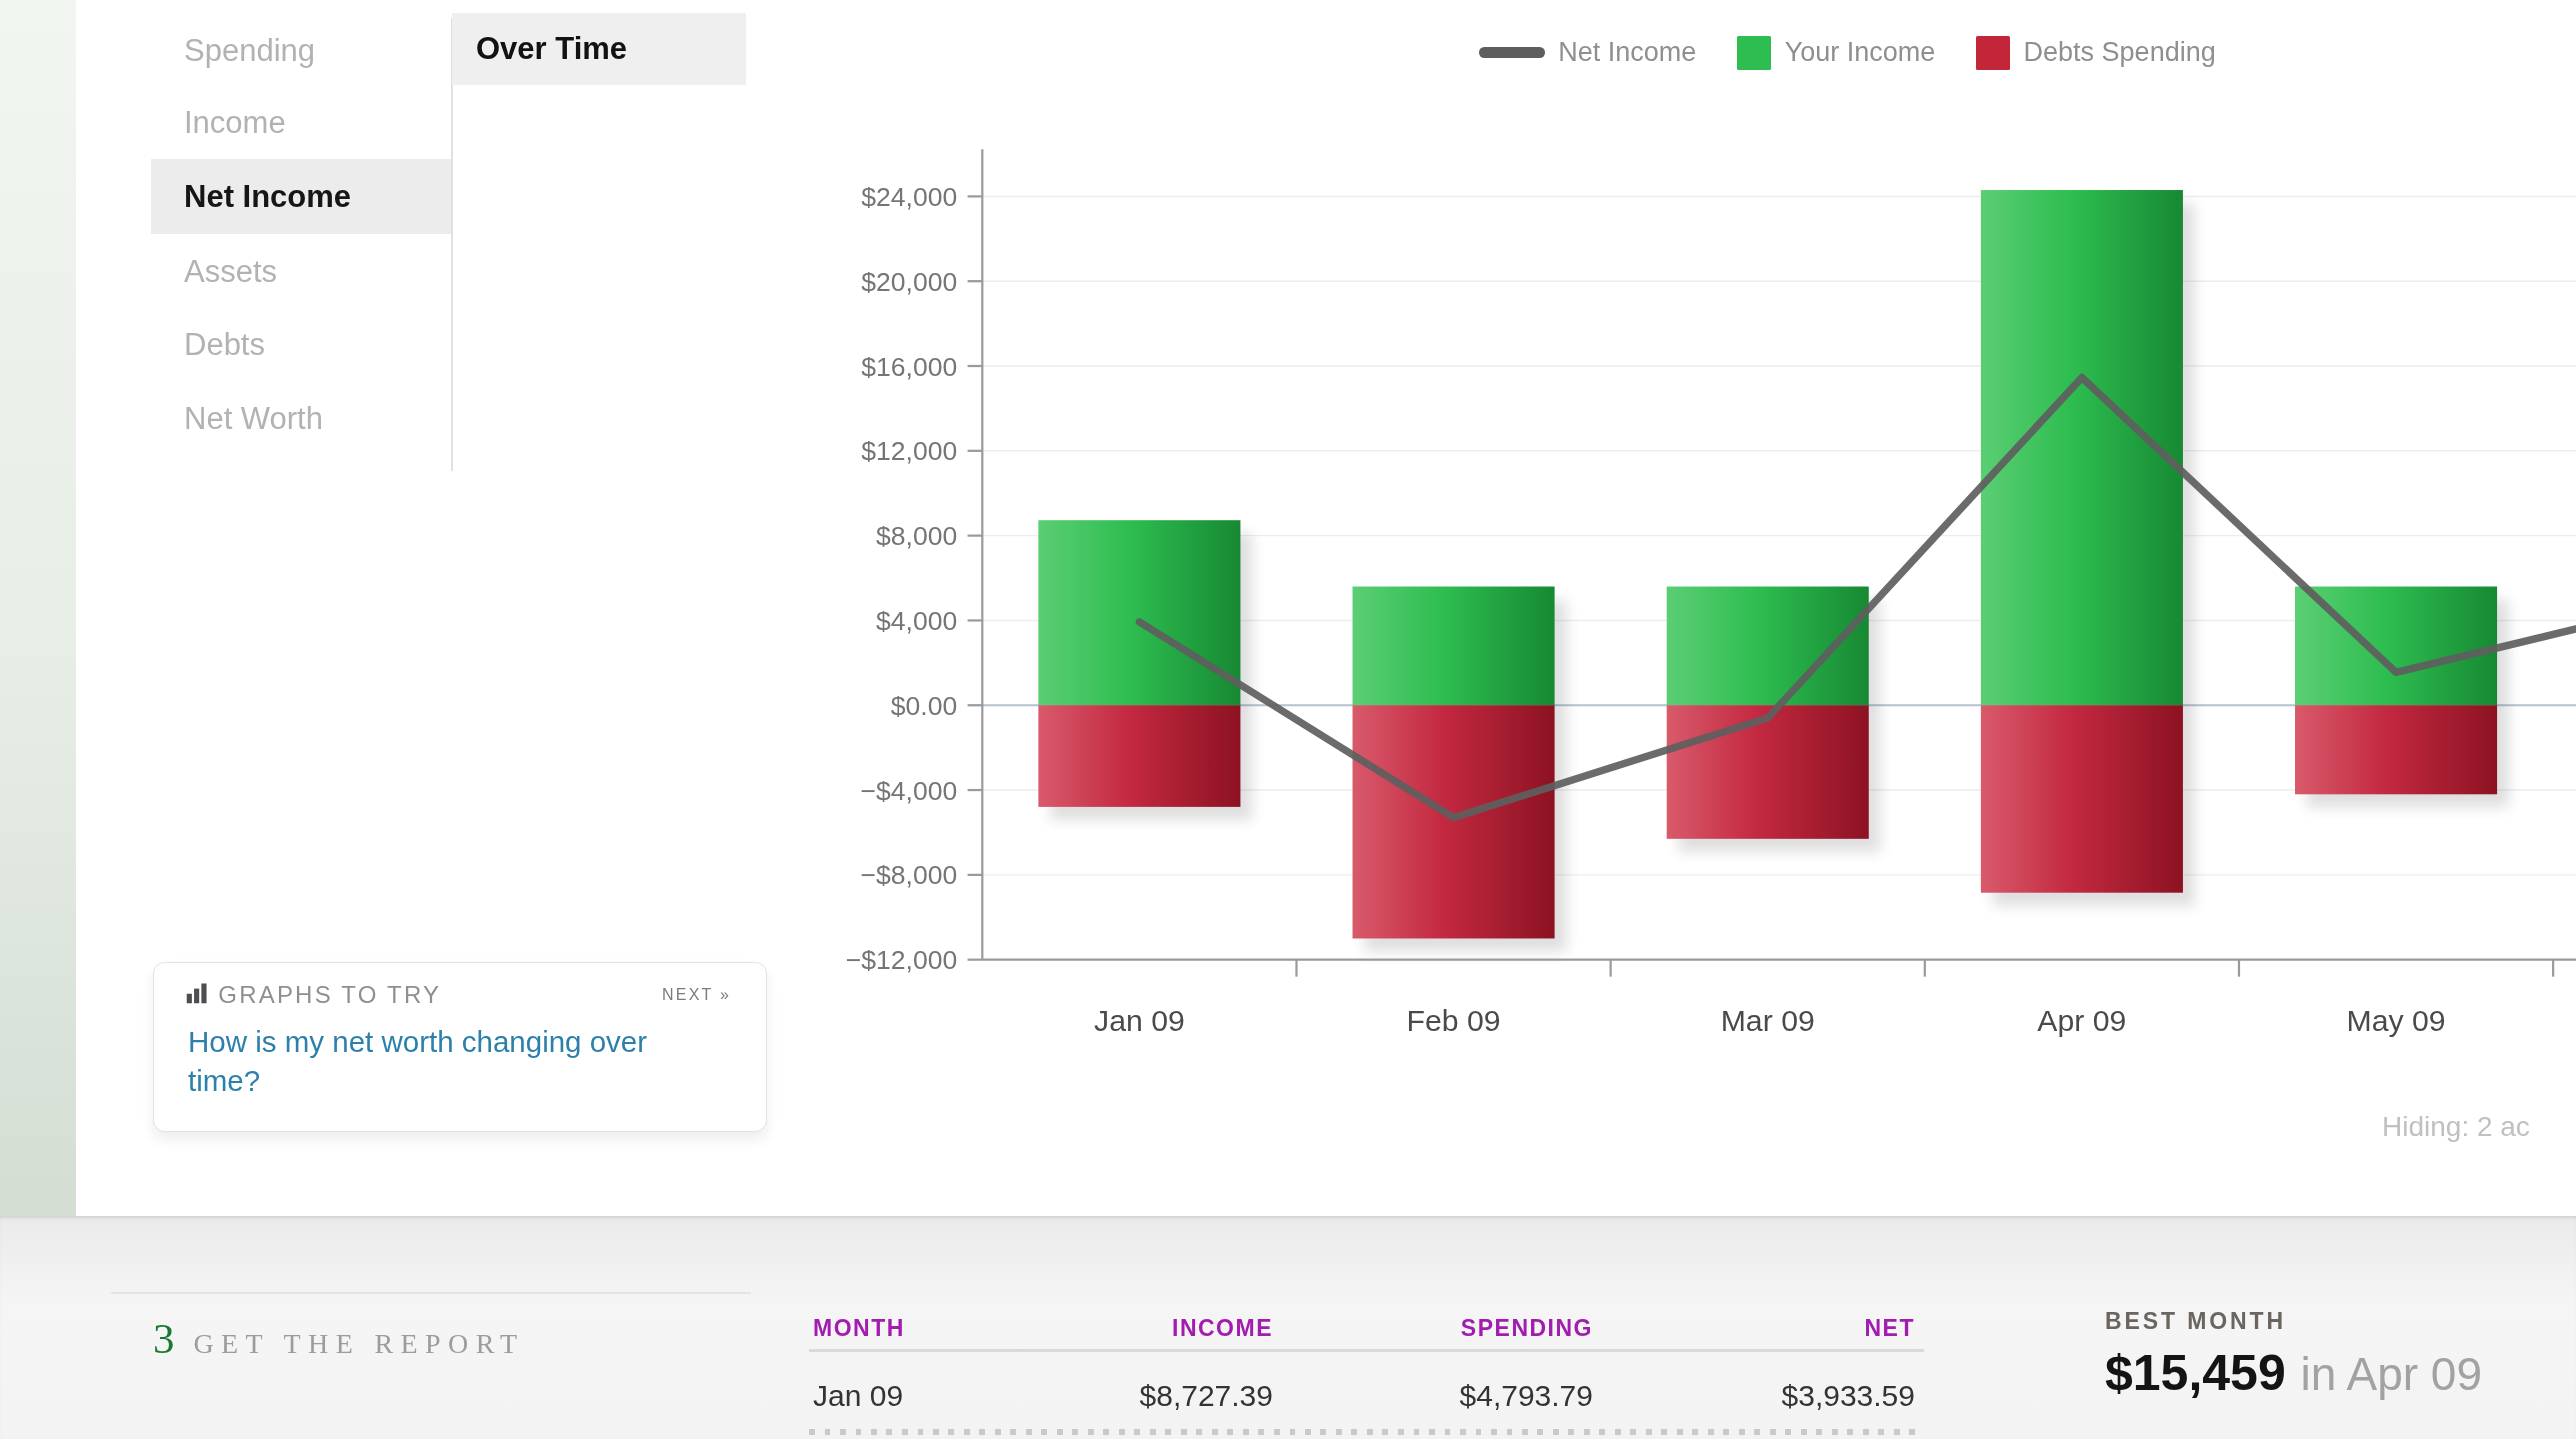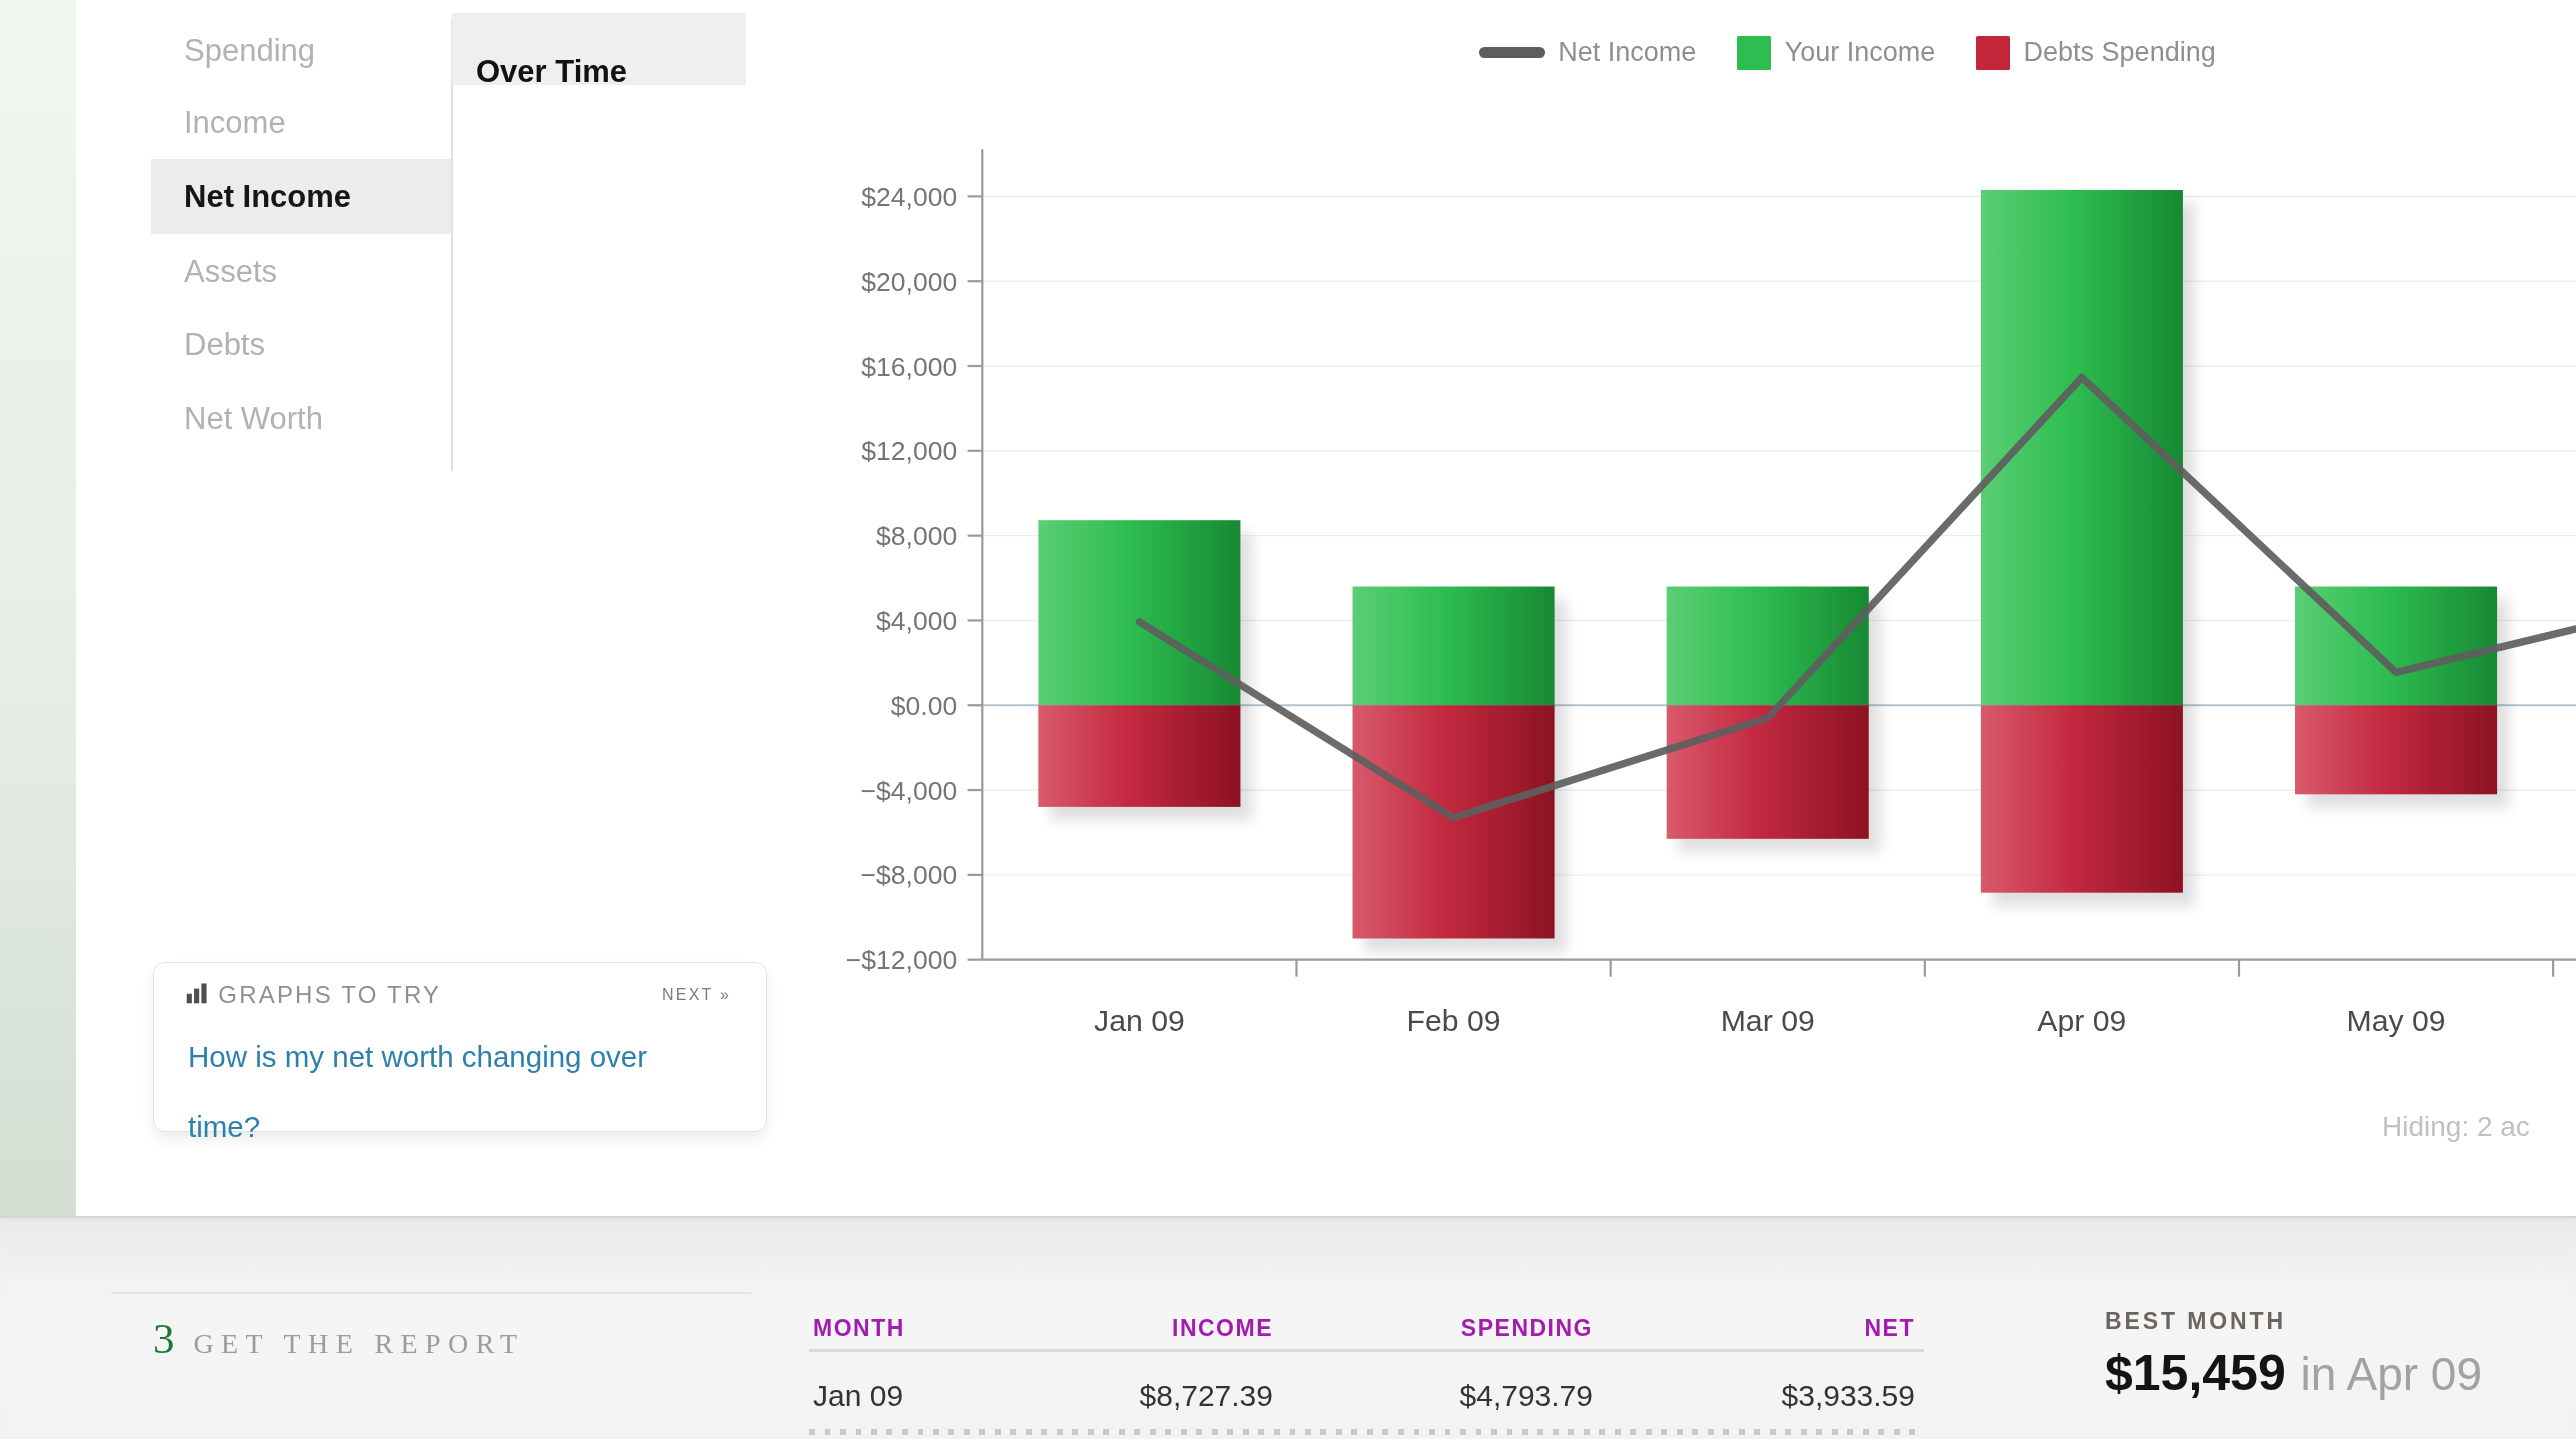--- a/index.html
+++ b/index.html
@@ -20,21 +20,21 @@
     position:absolute;left:184px;height:46px;line-height:46px;
     font-size:31px;color:#b2b2b2;cursor:default;white-space:nowrap;
   }
   .side-item.active{color:#161616;font-weight:700;}
   #side-highlight{position:absolute;left:151px;width:300px;top:159px;height:75px;background:#ececec;}
   
   #tab-over-time{
     position:absolute;left:452px;top:13.3px;width:294px;height:72px;background:#efefef;
   }
   #tab-over-time .tab-label{
-    display:block;padding-left:24px;line-height:72px;font-size:31px;font-weight:700;color:#121212;margin-top:23px;
+    display:block;padding-left:24px;line-height:72px;font-size:31px;font-weight:700;color:#121212;
   }
   
   #legend{position:absolute;left:1479px;top:32px;height:41px;display:flex;align-items:center;gap:41px;}
   .legend-item{display:flex;align-items:center;gap:13.3px;}
   .legend-line{width:66px;height:10.3px;border-radius:5.2px;}
   .legend-box{width:34px;height:34px;border-radius:1.5px;}
   .legend-label{font-size:27px;color:#8f8f8f;white-space:nowrap;}
   
   #chart-svg{position:absolute;left:0;top:0;width:2576px;height:1440px;}
   #chart-svg text{font-family:"Liberation Sans",sans-serif;}
@@ -45,21 +45,21 @@
     position:absolute;left:153px;top:962px;width:614px;height:170px;background:#ffffff;
     border:1.5px solid #e2e2e2;border-radius:11.8px;box-sizing:border-box;
     box-shadow:0 7.4px 13.3px rgba(0,0,0,0.07);
   }
   #graphs-card .card-header{
     display:flex;align-items:center;margin:17.7px 35px 0 32px;
   }
   #graphs-card .card-title{font-size:24px;color:#8f8f8f;letter-spacing:2.2px;margin-left:10.3px;white-space:nowrap;}
   #graphs-card .card-next{font-size:16px;color:#7c7c7c;letter-spacing:2.2px;margin-left:auto;cursor:pointer;white-space:nowrap;}
   #graphs-card .card-link{
-    margin:13.3px 32px 0 34px;width:516px;font-size:29.5px;line-height:70px;color:#2d80ab;cursor:pointer;
+    margin:13.3px 32px 0 34px;width:516px;font-size:29.5px;line-height:39px;color:#2d80ab;cursor:pointer;
   }
   
   #bottom-panel{
     position:absolute;left:0;top:1216px;width:2576px;height:223px;
     background:linear-gradient(180deg,#eaeaea 0%,#f5f5f5 40%,#f3f3f3 100%);
     box-shadow:inset 0 3.7px 5.2px -3.7px rgba(0,0,0,0.22);
   }
   #report-rule{position:absolute;left:111px;top:76px;width:640px;height:2.2px;background:#e4e4e4;}
   #report-heading{position:absolute;left:153px;top:1314px;display:flex;align-items:baseline;gap:19px;
     font-family:"Liberation Serif",serif;}

